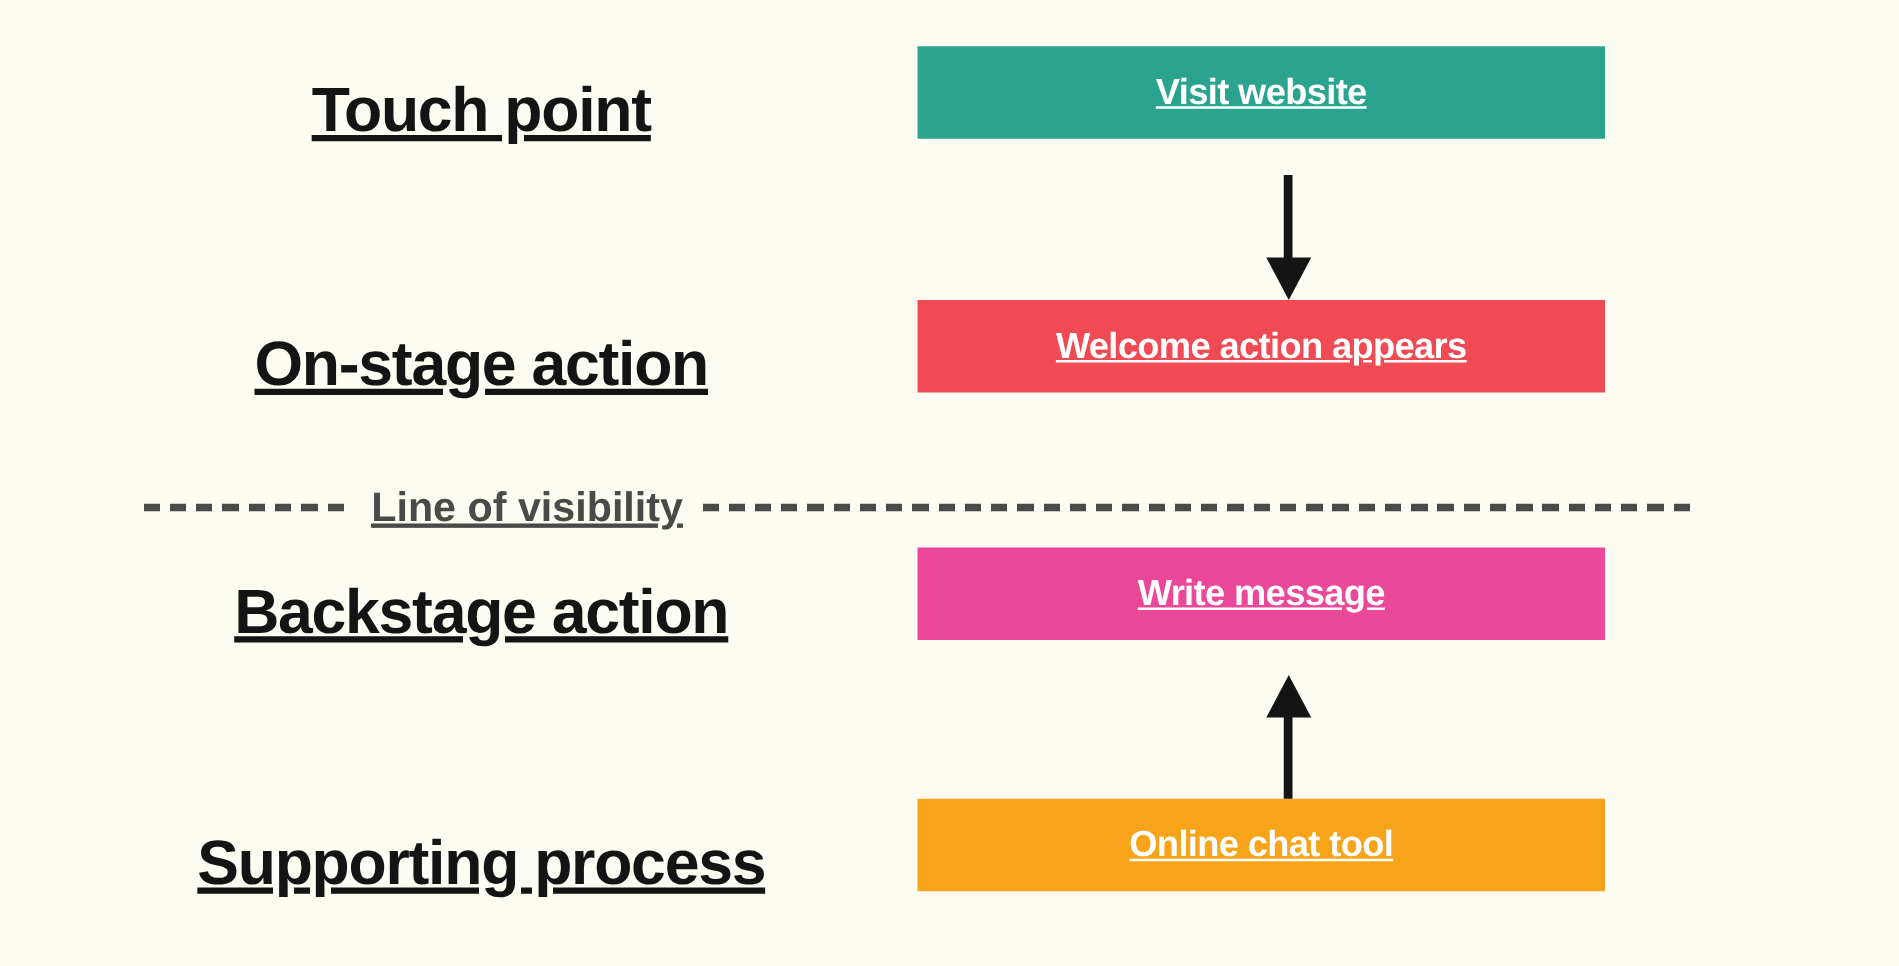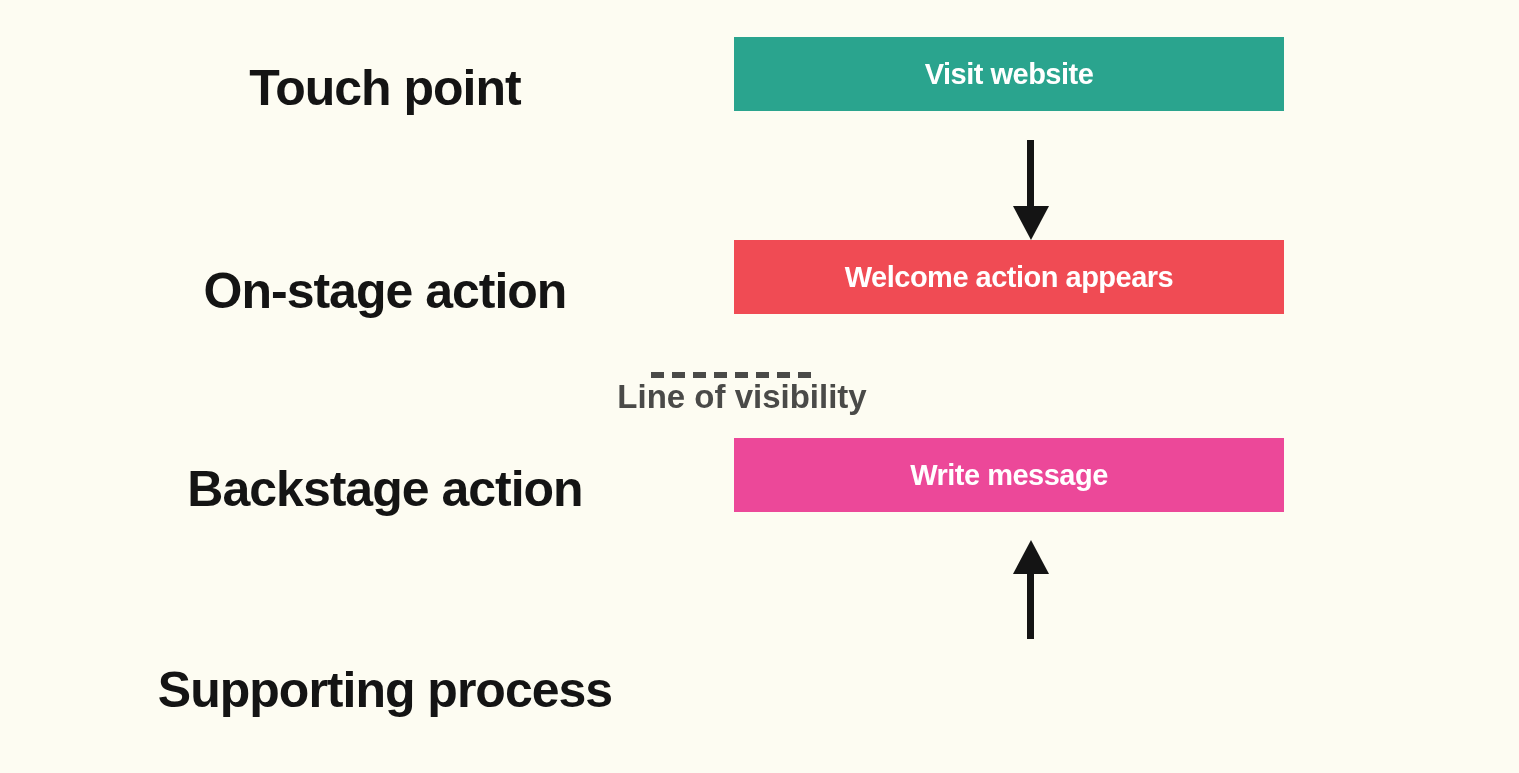--- a/index.html
+++ b/index.html
@@ -1,20 +1,20 @@
 <!DOCTYPE html>
 <html><head>
 <meta charset="utf-8">
 <style>
   :root{
     --bg:#FDFCF2;
     --ink:#141414;
     --divider:#4A4A48;
   }
-  *{box-sizing:border-box;margin:0;padding:0;}
+  *{box-sizing:border-box;margin:0;padding:0;text-decoration:underline;}
   html,body{width:1519px;height:773px;}
   body{
     font-family:"Liberation Sans","DejaVu Sans",sans-serif;
     background:var(--bg);
   }
   .canvas{
     position:relative;
     width:1519px;height:773px;
     background:var(--bg);
     overflow:hidden;
@@ -59,22 +59,22 @@
   }
   .arrow-down{left:1013px;top:140px;width:36px;height:100px;}
   .arrow-down .shaft{top:0;height:72px;}
   .arrow-down .head{top:66px;border-top:34px solid var(--ink);}
   .arrow-up{left:1013px;top:540px;width:36px;height:99px;}
   .arrow-up .head{top:0;border-bottom:34px solid var(--ink);}
   .arrow-up .shaft{top:30px;height:69px;}
   
   .divider{
     position:absolute;
-    left:115px;top:372px;width:1238px;height:38px;
-    display:flex;align-items:center;flex-direction:column;
+    left:115px;top:387px;width:1238px;height:38px;
+    display:flex;align-items:center;
   }
   .dash-seg{
     height:6px;
     background:repeating-linear-gradient(90deg,
       var(--divider) 0 13px, transparent 13px 21px);
   }
   .dash-seg.left{width:166px;flex:0 0 auto;}
   .dash-seg.right{flex:1 1 auto;margin-left:16px;}
   .divider-label{
     flex:0 0 auto;
@@ -90,20 +90,21 @@
 <div class="canvas">
 
   <div class="row-label r0">Touch point</div>
   <div class="row-label r2">Backstage action</div>
   <div class="row-label r1">On-stage action</div>
   <div class="row-label r3">Supporting process</div>
 
   <div class="box r0" style="background: rgb(42, 164, 142);">Visit website</div>
   <div class="box r1" style="background: rgb(240, 75, 84);">Welcome action appears</div>
   <div class="box r2" style="background: #ec4899;">Write message</div>
+  <div class="box r3" style="background: rgb(248, 164, 26);">Online chat tool</div>
 
   <div class="arrow arrow-down">
     <div class="shaft"></div>
     <div class="head"></div>
   </div>
 
   <div class="arrow arrow-up">
     <div class="head"></div>
     <div class="shaft"></div>
   </div>

